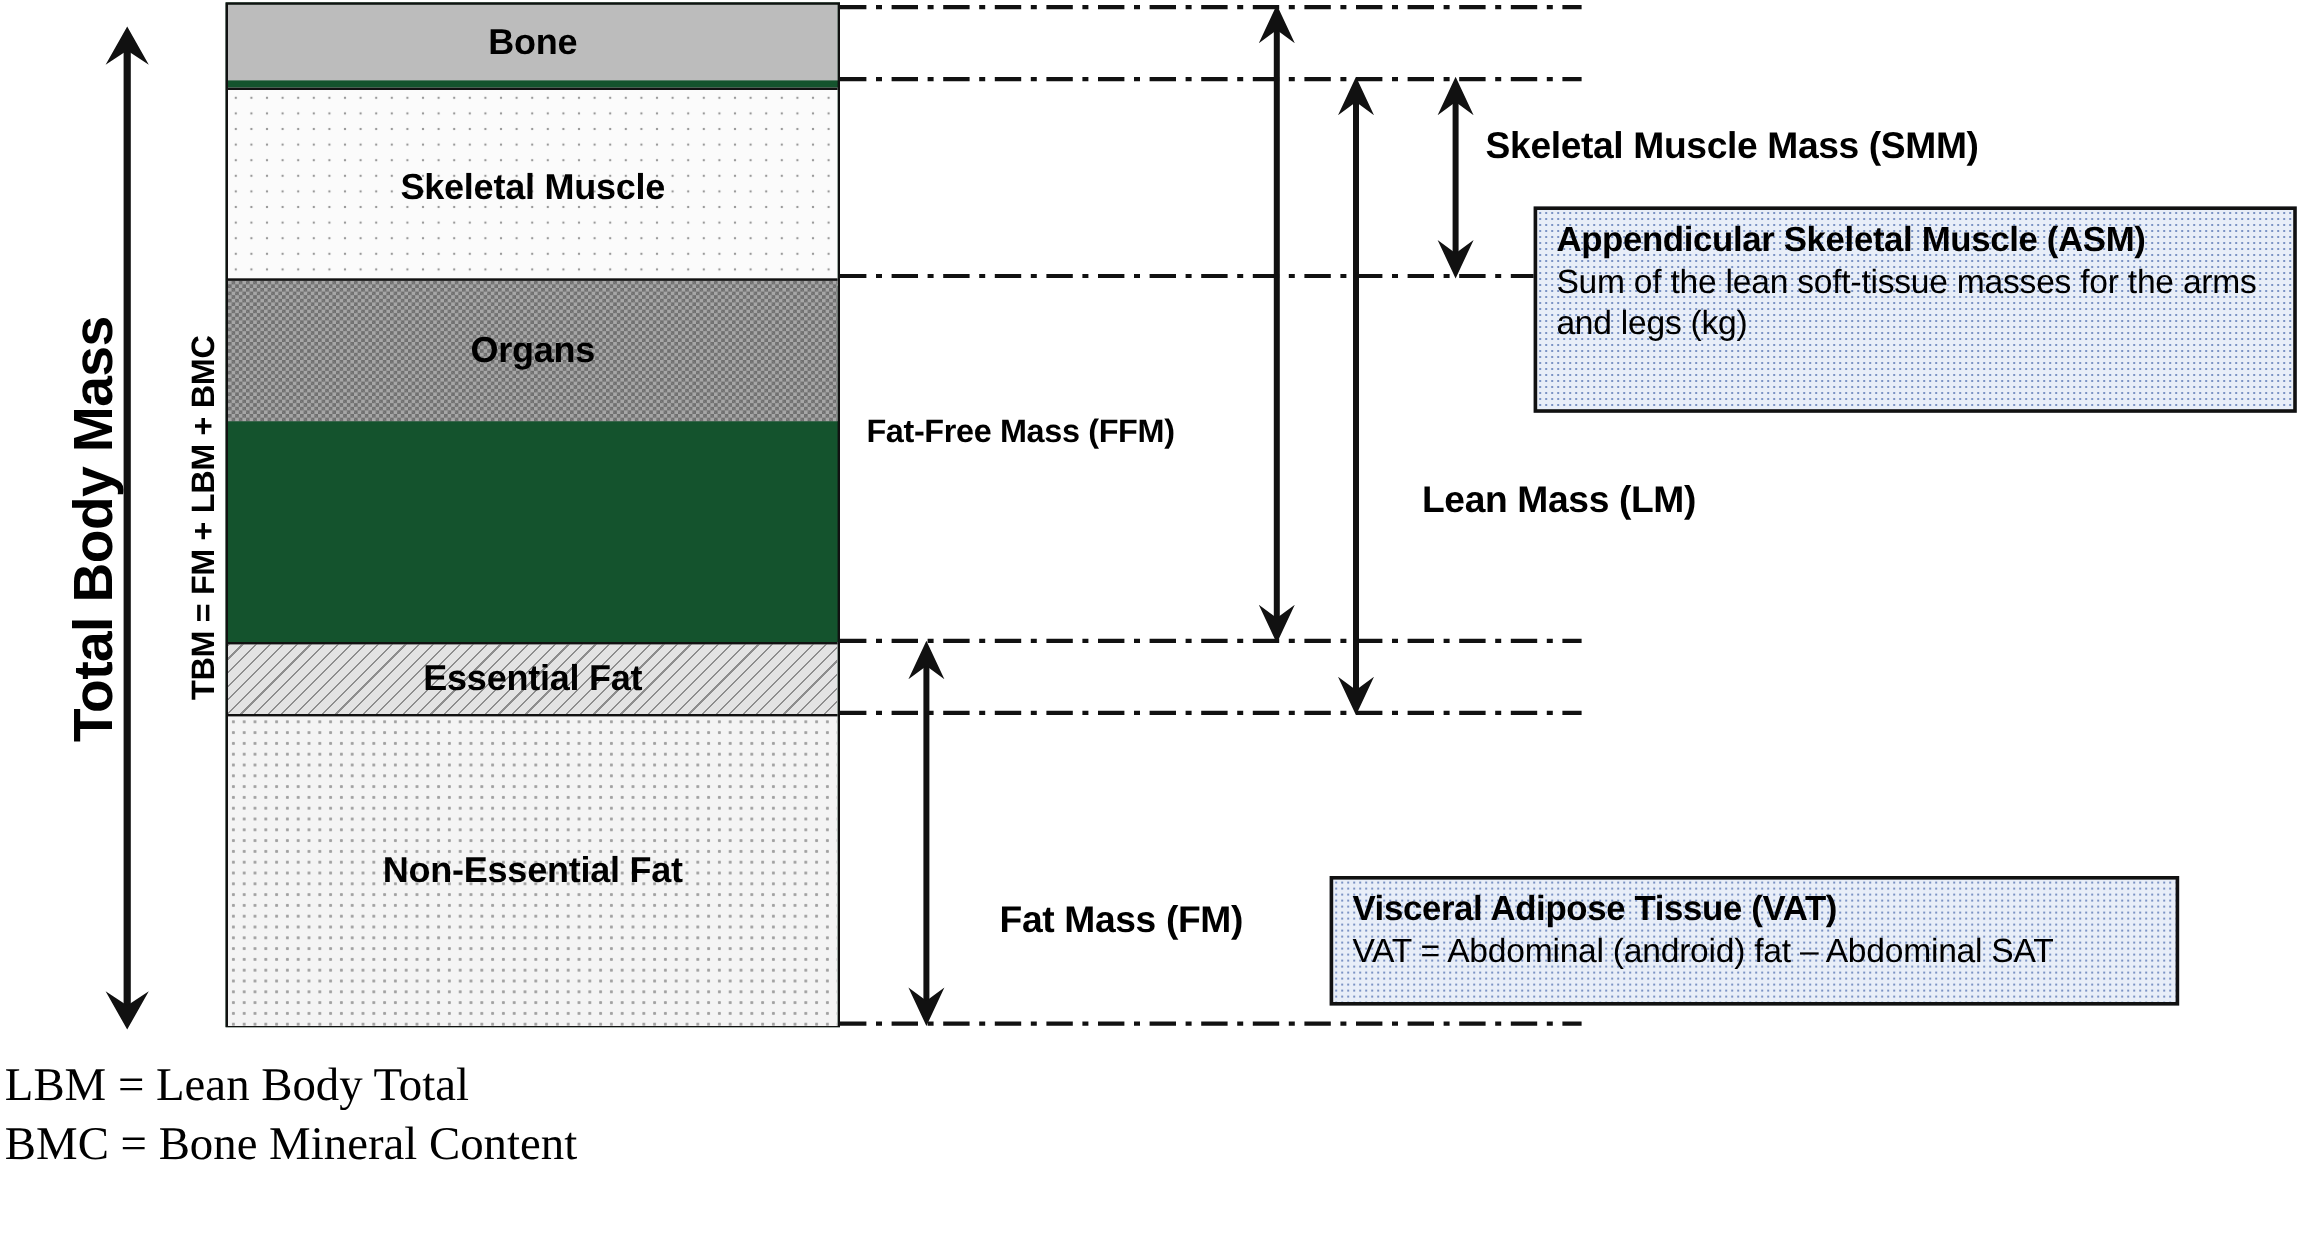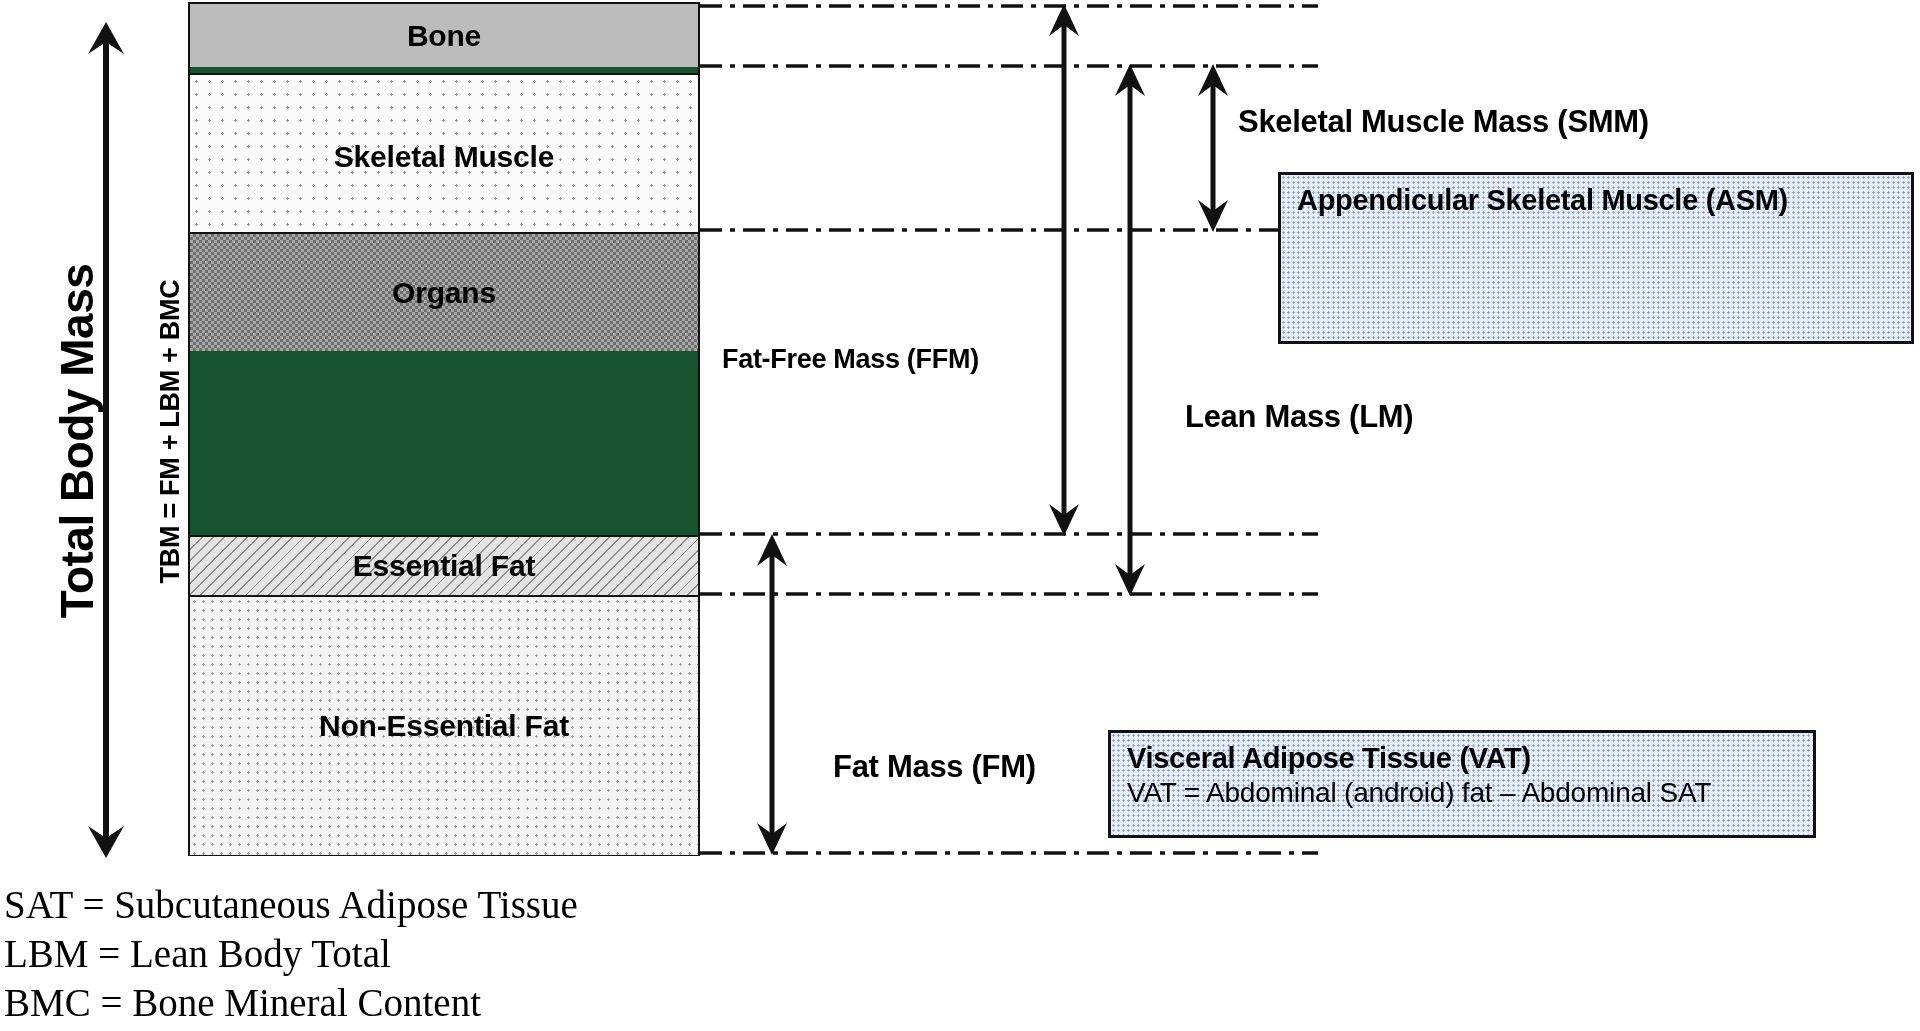--- a/index.html
+++ b/index.html
@@ -216,26 +216,26 @@
   <div class="rlabel" id="lbl-ffm">Fat-Free Mass (FFM)</div>
 
   <div class="rlabel" id="lbl-smm">Skeletal Muscle Mass (SMM)</div>
 
   <div class="rlabel" id="lbl-lm">Lean Mass (LM)</div>
 
   <div class="rlabel" id="lbl-fm">Fat Mass (FM)</div>
 
   <div class="callout" id="box-asm">
     <div class="c-title">Appendicular Skeletal Muscle (ASM)</div>
+    <div class="c-body">Sum of the lean soft-tissue masses for the arms and legs (kg)</div>
   </div>
 
   <div class="callout" id="box-vat">
     <div class="c-title">Visceral Adipose Tissue (VAT)</div>
     <div class="c-body">VAT = Abdominal (android) fat – Abdominal SAT</div>
   </div>
 
   <div id="legend">
-    <div>SAT = Subcutaneous Adipose Tissue</div>
     <div>LBM = Lean Body Total</div>
     <div>BMC = Bone Mineral Content</div>
   </div>
 
 </div>
 
 </body></html>

